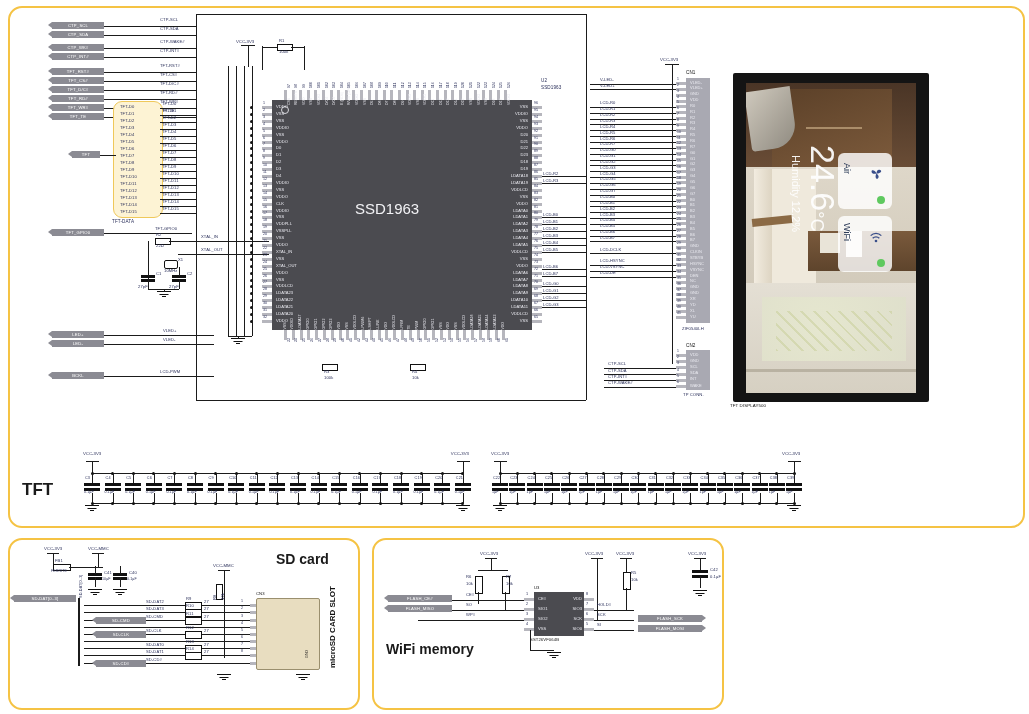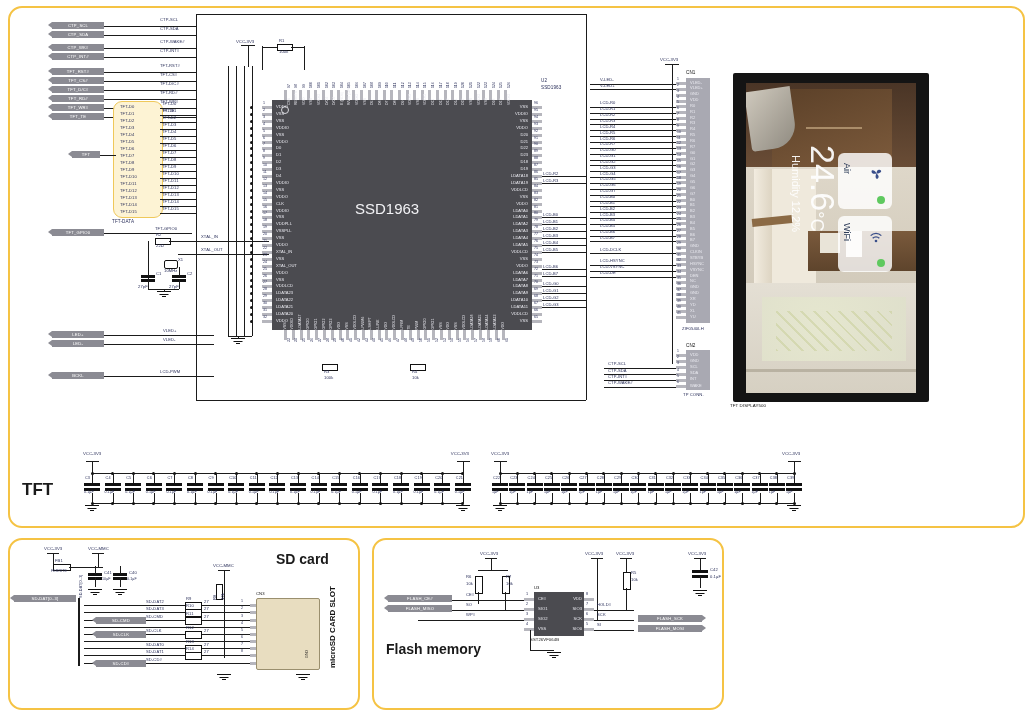--- a/index.html
+++ b/index.html
@@ -1479,21 +1479,21 @@
       <b style="top:7px;width:4px;"></b>
     </div>
     <div class="gnd" style="left:217px;top:672px;width:14px;height:8px;">
       <b style="top:2px;width:14px;"></b>
       <b style="top:4.5px;width:9px;"></b>
       <b style="top:7px;width:4px;"></b>
     </div>
   </div>
 
 <div class="panel" id="panel-flash" style="left:372px;top:538px;width:348px;height:168px;"></div>
-<div class="sect-title" style="left:386px;top:641px;font-size:14px;">Flash memory</div>
+<div class="sect-title" style="left:386px;top:641px;font-size:14px;">WiFi memory</div>
 <div id="flash-content">
     <div class="vcc" style="left:480px;top:551px;">VCC-3V3</div>
     <div class="wire wh" style="left:485px;top:558px;width:12px;"></div>
     <div class="wire wv" style="left:491px;top:558px;height:12px;"></div>
     <div class="wire wh" style="left:478px;top:570px;width:30px;"></div>
     <div class="res" style="left:475px;top:576px;width:6px;height:16px;"></div>
     <div class="lbl" style="left:466px;top:575px;">R6</div>
     <div class="lbl" style="left:466px;top:582px;">10k</div>
     <div class="res" style="left:502px;top:576px;width:6px;height:16px;"></div>
     <div class="lbl" style="left:506px;top:575px;">R7</div>

